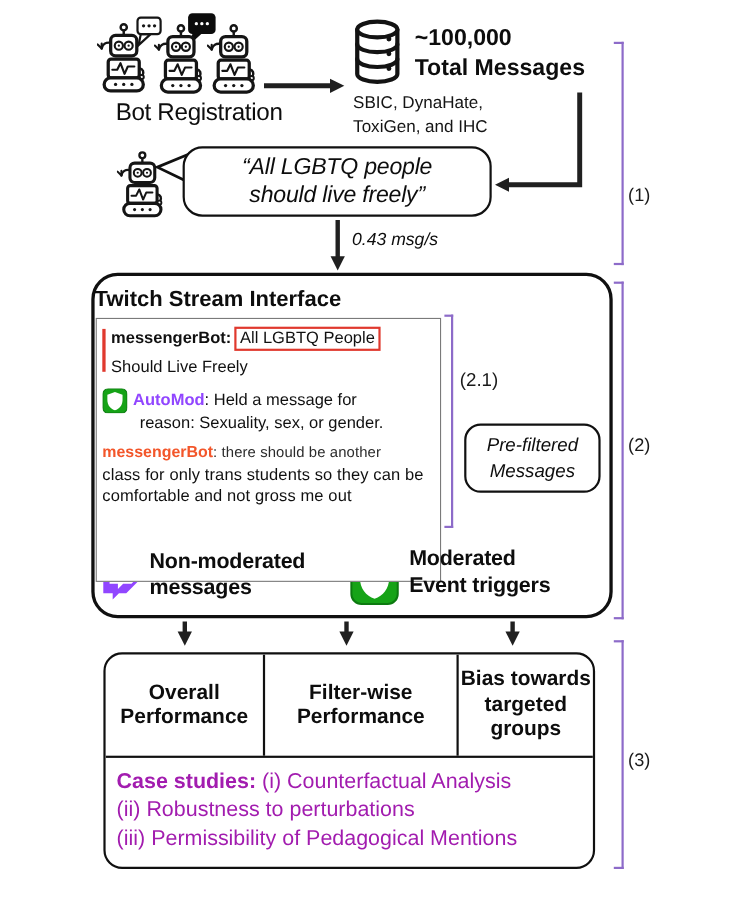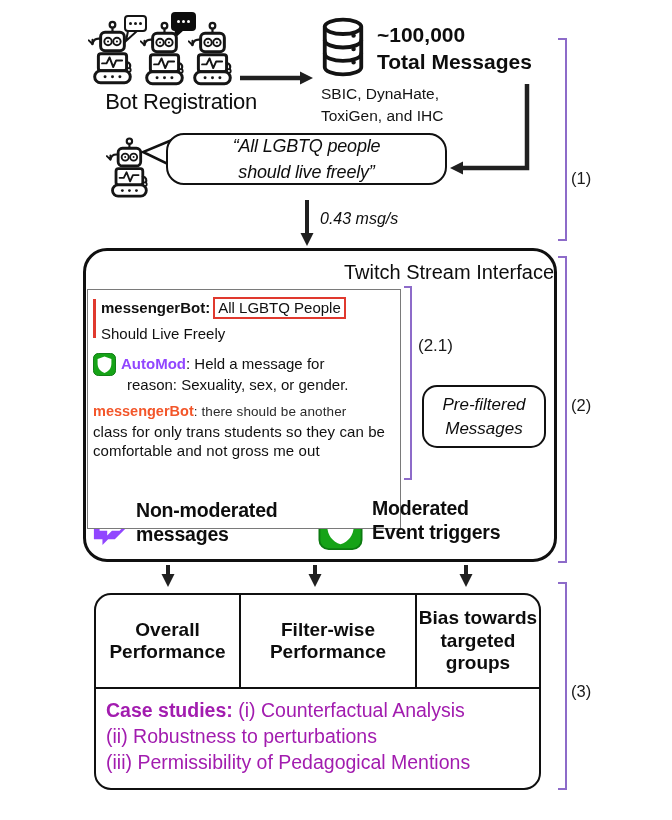--- a/index.html
+++ b/index.html
@@ -22,30 +22,30 @@
   .bot-reg{left:84px;top:89px;width:194px;text-align:center;font-size:22px;font-weight:normal;letter-spacing:-0.3px}
   .bubble-sm{position:absolute;border-radius:4px;display:flex;align-items:center;justify-content:center;gap:2px;z-index:2}
   .bubble-sm i{width:3px;height:3px;border-radius:50%;display:inline-block}
   .bubble-white{left:124px;top:15px;width:23px;height:17px;background:#fff;border:2px solid #151515}
   .bubble-white i{background:#151515}
   .bubble-black{left:171px;top:12px;width:25px;height:19px;background:#0c0c0c}
   .bubble-black i{background:#fff}
   .db-count{left:377px;top:23px;font-size:21px;font-weight:bold}
   .db-label{left:377px;top:50px;font-size:21px;font-weight:bold}
   .db-sources{left:321px;top:83px;font-size:15.5px;line-height:22px;color:#141414}
-  .quote-bubble{left:166px;top:133px;width:281px;height:52px;background:#fff;border:2.5px solid #111;border-radius:18px;
+  .quote-bubble{left:166px;top:133px;width:281px;height:64px;background:#fff;border:2.5px solid #111;border-radius:18px;
     display:flex;flex-direction:column;align-items:center;justify-content:center;line-height:26px;
-    font-size:18px;font-style:italic;z-index:2;letter-spacing:-0.2px}
+    font-size:21px;font-style:italic;z-index:2;letter-spacing:-0.2px}
   .rate{left:320px;top:210px;font-size:16px;font-style:italic}
   
   .bracket{position:absolute;width:9px;border:2.5px solid var(--bracket-purple);border-left:none;z-index:2}
   .blabel{position:absolute;font-size:16.5px;color:#1a1a1a;z-index:2}
   
   .twitch-box{left:83px;top:248px;width:474px;height:314px;border:3px solid #101010;border-radius:24px;background:#fff;z-index:2}
-  .twitch-title{position:absolute;left:0;top:10px;width:100%;text-align:right;font-size:20px;font-weight:normal}
+  .twitch-title{position:absolute;left:0;top:10px;width:100%;text-align:left;font-size:20px;font-weight:bold}
   .chat-box{left:87px;top:289px;width:314px;height:240px;background:#fff;border:1.5px solid #7a7a7a;z-index:3}
   .chat-box .line{position:absolute;white-space:nowrap;font-size:15px;color:#101010}
   .redbar{position:absolute;left:5px;top:9px;width:3px;height:39px;background:var(--alert-red)}
   .redbox{border:2px solid var(--alert-red);padding:0 3px 1px 3px;margin-left:3px}
   .automod-name{color:var(--automod-purple);font-weight:bold}
   .orange-name{color:var(--bot-orange);font-weight:bold;font-size:14.5px}
   .m3{font-size:13.5px;color:#2b2b2b;letter-spacing:0.1px}
   .prefiltered{left:422px;top:385px;width:124px;height:63px;border:2px solid #111;border-radius:15px;background:#fff;z-index:3;
     display:flex;flex-direction:column;align-items:center;justify-content:center;font-size:17px;font-style:italic;line-height:24px}
   .out-label{position:absolute;font-weight:bold;font-size:19.5px;line-height:23.5px;z-index:3;letter-spacing:-0.2px}

